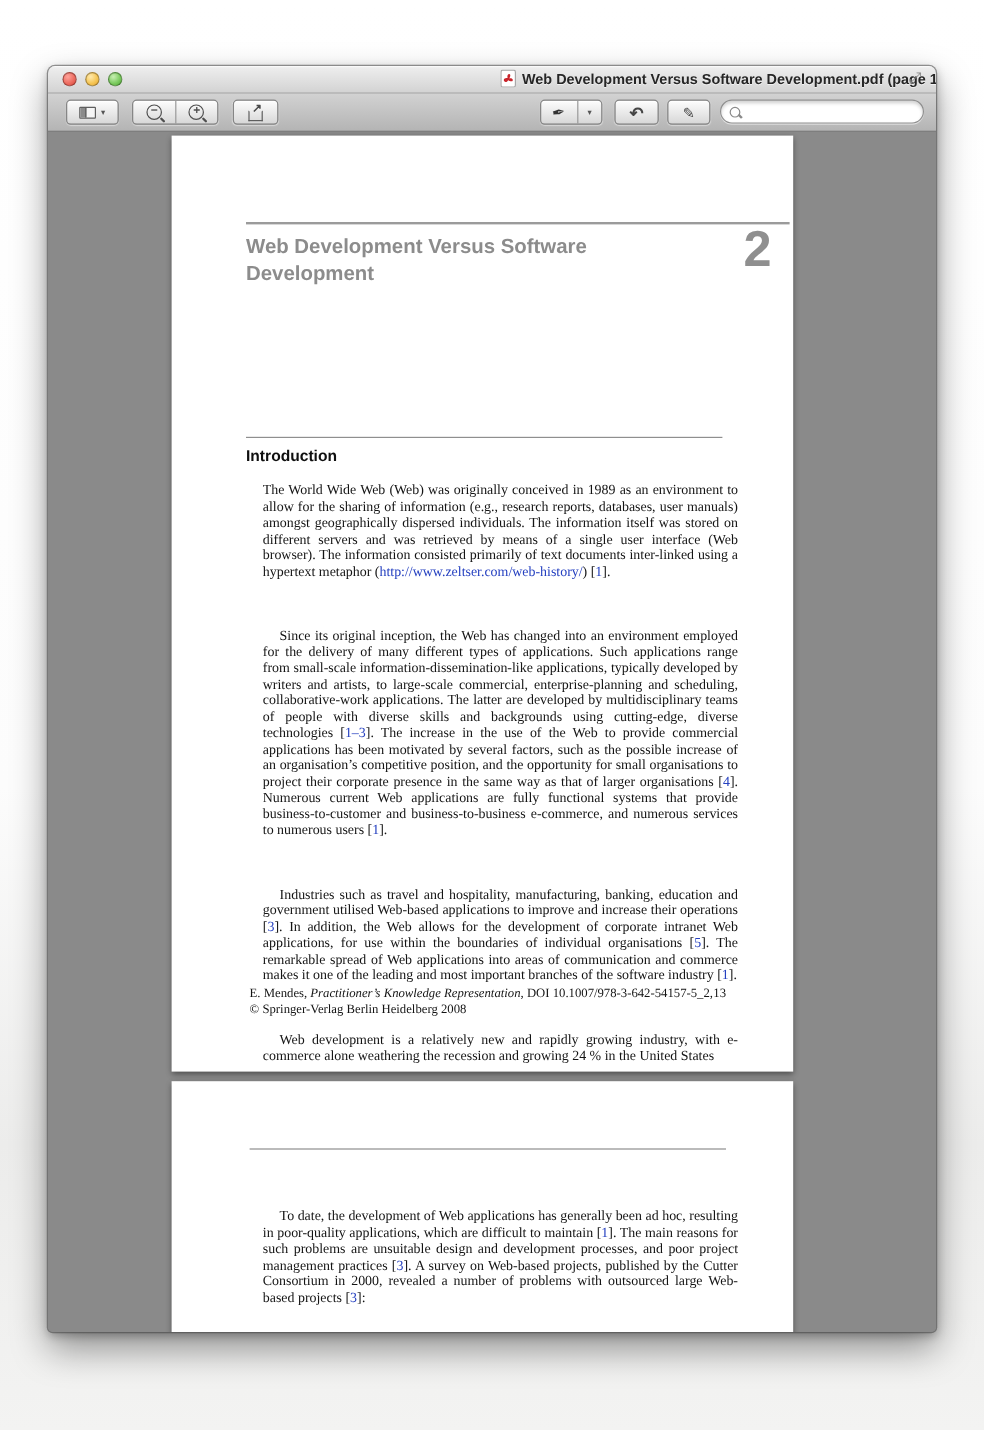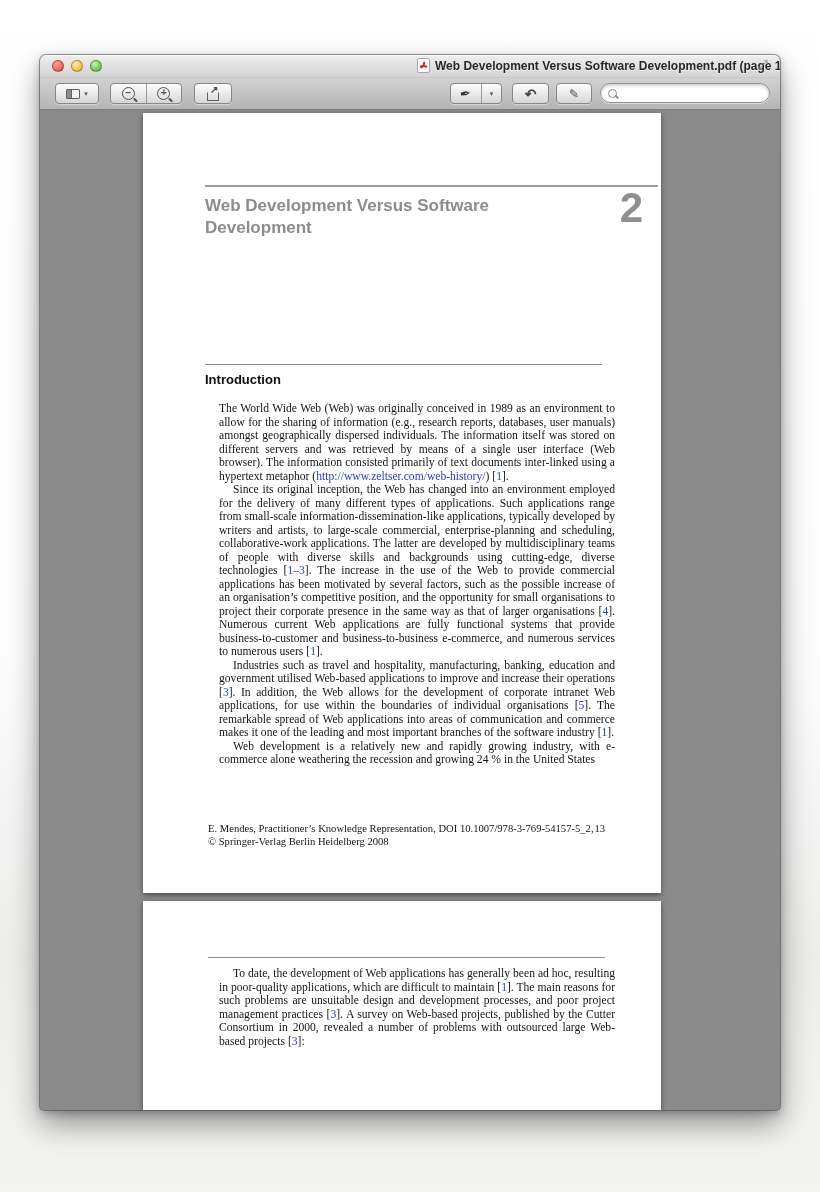--- a/index.html
+++ b/index.html
@@ -84,25 +84,25 @@
   .intro-rule{position:absolute;left:62px;top:251px;width:397px;height:1px;background:#8f8f8f;}
   .intro-head{position:absolute;left:62px;top:259px;font-size:13px;font-weight:bold;color:#0f0f0f;}
   .bodytext{
     position:absolute;left:76px;width:396px;
     font-family:Liberation Serif, serif;font-size:11.6px;line-height:13.5px;
     color:#141414;text-align:justify;
   }
   .body1{top:289px;}
   .body2{top:66px;}
   .bodytext p{margin:0;}
-  .bodytext p.ind{text-indent:14px;}
+  .bodytext p.ind{text-indent:14px;margin-top:40px;}
   .seg-link{color:#2540c0;}
   .seg-cite{color:#2540c0;}
   .seg-sup{color:#a93434;font-size:7.5px;vertical-align:super;line-height:0;}
-  .seg-i{text-align:center;}
+  .seg-i{font-style:italic;text-align:center;}
   
   .footer{position:absolute;left:65px;top:709px;width:397px;font-family:"Liberation Serif",serif;font-size:10.6px;color:#141414;line-height:13px;}
   .foot-line1{display:flex;justify-content:space-between;}
   
   .p2-header{position:absolute;left:65px;top:40px;width:397px;display:flex;justify-content:space-between;font-size:10.5px;color:#1a1a1a;}
   .rh-t{margin-left:11px;}
   .p2-rule{position:absolute;left:65px;top:56px;width:397px;height:1px;background:#8f8f8f;}
 </style>
 </head>
 <body>
@@ -178,21 +178,21 @@
       <div class="intro-rule"></div>
       <div class="intro-head">Introduction</div>
       <div class="bodytext body1">
         <p class="noindent"><span>The World Wide Web (Web) was originally conceived in 1989 as an environment to allow for the sharing of information (e.g., research reports, databases, user manuals) amongst geographically dispersed individuals. The information itself was stored on different servers and was retrieved by means of a single user interface (Web browser). The information consisted primarily of text documents inter-linked using a hypertext metaphor (</span><span class="seg-link">http://www.zeltser.com/web-history/</span><span>) [</span><span class="seg-cite">1</span><span>].</span></p>
         <p class="ind"><span>Since its original inception, the Web has changed into an environment employed for the delivery of many different types of applications. Such applications range from small-scale information-dissemination-like applications, typically developed by writers and artists, to large-scale commercial, enterprise-planning and scheduling, collaborative-work applications. The latter are developed by multidisciplinary teams of people with diverse skills and backgrounds using cutting-edge, diverse technologies [</span><span class="seg-cite">1–3</span><span>]. The increase in the use of the Web to provide commercial applications has been motivated by several factors, such as the possible increase of an organisation’s competitive position, and the opportunity for small organisations to project their corporate presence in the same way as that of larger organisations [</span><span class="seg-cite">4</span><span>]. Numerous current Web applications are fully functional systems that provide business-to-customer and business-to-business e-commerce, and numerous services to numerous users [</span><span class="seg-cite">1</span><span>].</span></p>
         <p class="ind"><span>Industries such as travel and hospitality, manufacturing, banking, education and government utilised Web-based applications to improve and increase their operations [</span><span class="seg-cite">3</span><span>]. In addition, the Web allows for the development of corporate intranet Web applications, for use within the boundaries of individual organisations [</span><span class="seg-cite">5</span><span>]. The remarkable spread of Web applications into areas of communication and commerce makes it one of the leading and most important branches of the software industry [</span><span class="seg-cite">1</span><span>].</span></p>
         <p class="ind"><span>Web development is a relatively new and rapidly growing industry, with e-commerce alone weathering the recession and growing 24 % in the United States</span></p>
       </div>
       <div class="footer">
         <div class="foot-line1">
-          <span><span>E. Mendes, </span><span class="seg-i">Practitioner’s Knowledge Representation</span><span>, DOI 10.1007/978-3-769-54157-5_2,</span></span>
+          <span><span>E. Mendes, </span><span class="seg-i">Practitioner’s Knowledge Representation</span><span>, DOI 10.1007/978-3-642-54157-5_2,</span></span>
           <span>13</span>
         </div>
         <div>© Springer-Verlag Berlin Heidelberg 2008</div>
       </div>
     </div>
 
     <div class="page page2">
       <div class="p2-rule"></div>
       <div class="bodytext body2">
         <p class="ind"><span>To date, the development of Web applications has generally been ad hoc, resulting in poor-quality applications, which are difficult to maintain [</span><span class="seg-cite">1</span><span>]. The main reasons for such problems are unsuitable design and development processes, and poor project management practices [</span><span class="seg-cite">3</span><span>]. A survey on Web-based projects, published by the Cutter Consortium in 2000, revealed a number of problems with outsourced large Web-based projects [</span><span class="seg-cite">3</span><span>]:</span></p>

